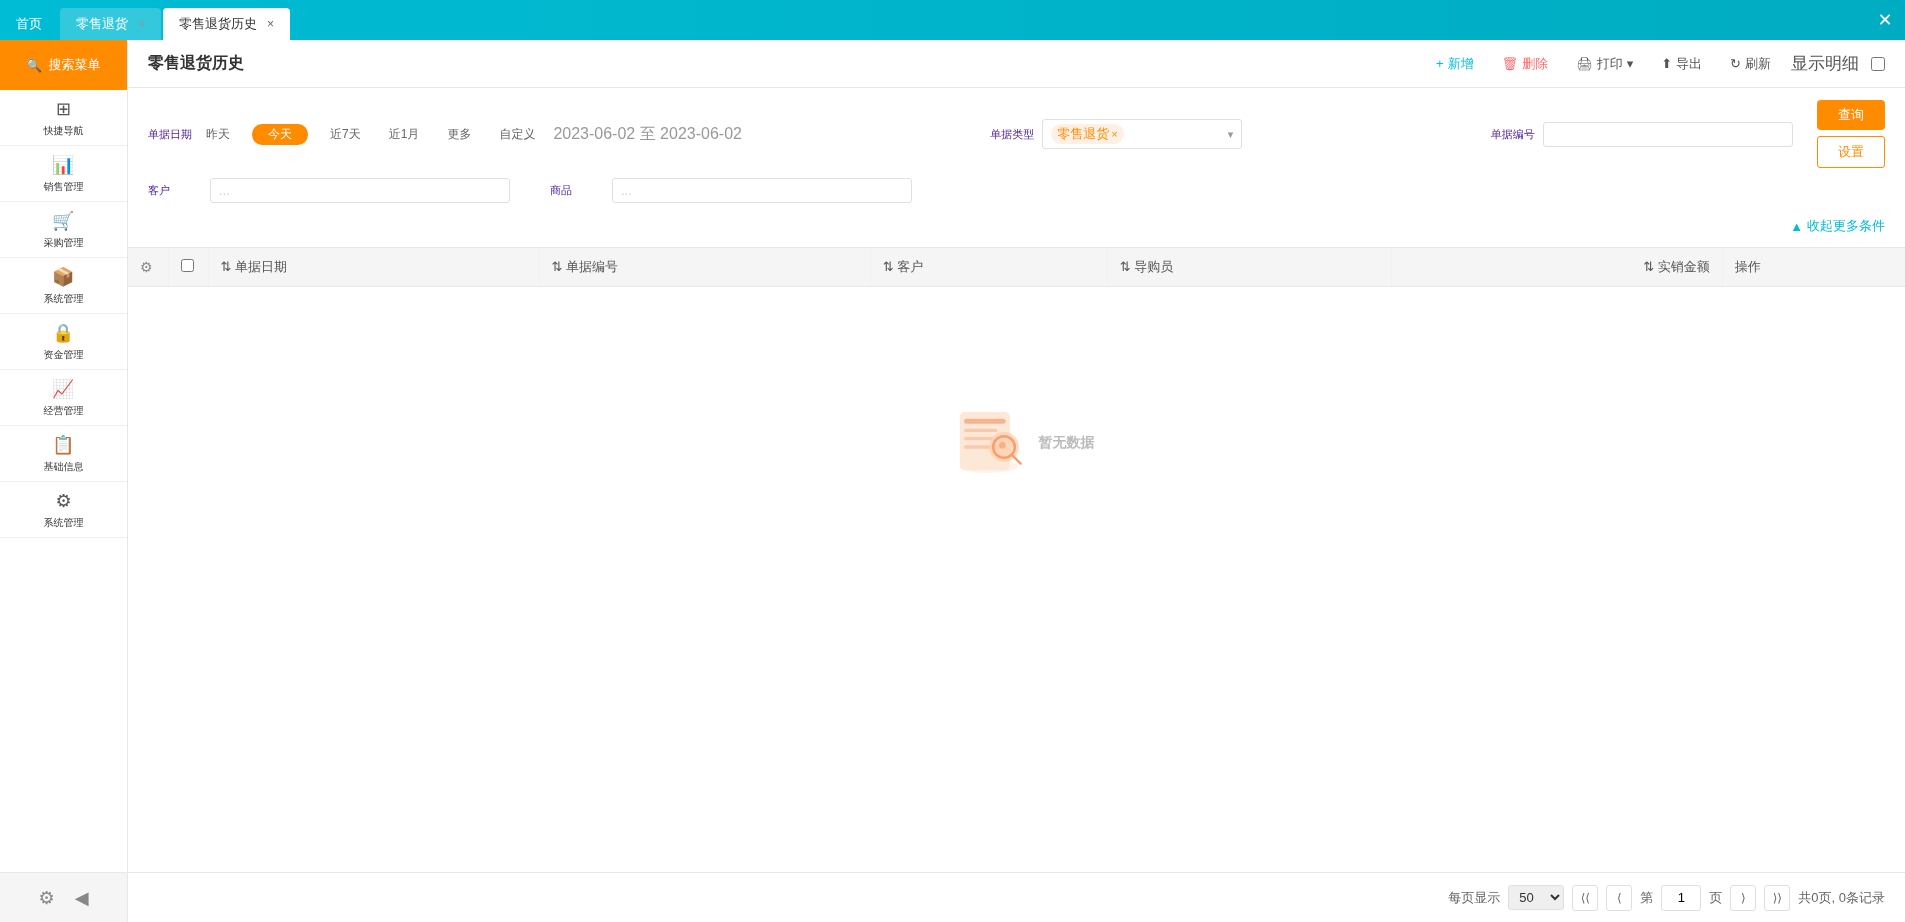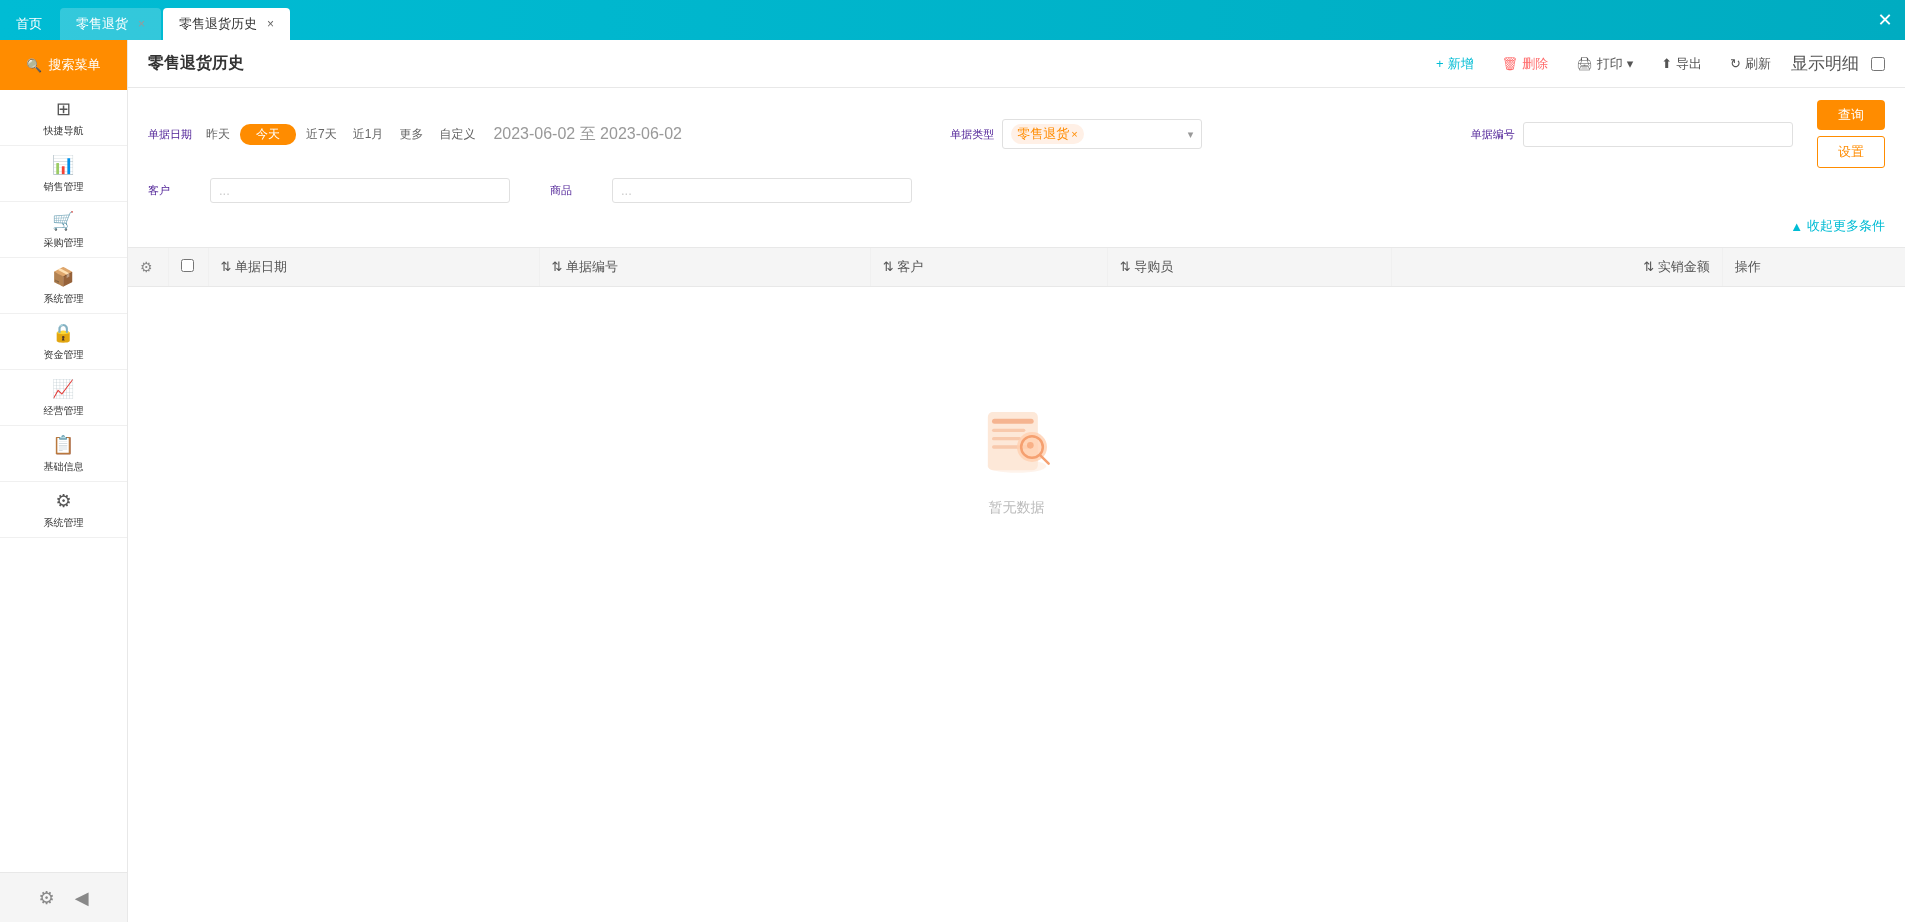--- a/index.html
+++ b/index.html
@@ -38,21 +38,21 @@
     .action-btn { display: flex; align-items: center; gap: 4px; color: #555; cursor: pointer; font-size: 13px; padding: 4px 8px; border-radius: 3px; }
     .btn-new { color: #00bcd4; }
     .btn-delete { color: #ff6b6b; }
     .show-detail-label { font-size: 17px; color: #555; }
     .checkbox-show { width: 14px; height: 14px; border: 1px solid #ccc; cursor: pointer; }
 
     
     .filter-area { background: #fff; padding: 12px 20px 8px; border-bottom: 1px solid #e8e8e8; flex-shrink: 0; }
     .filter-row { display: flex; align-items: center; gap: 8px; margin-bottom: 10px; }
     .filter-label { color: #4c1d95; font-size: 11px; flex-shrink: 0; white-space: nowrap; }
-    .date-filter-group { display: flex; align-items: flex-start; gap: 4px; flex-wrap: nowrap; }
+    .date-filter-group { display: flex; align-items: flex-start; gap: 16px; flex-wrap: nowrap; }
     .date-btn { padding: 2px 6px; font-size: 12px; color: #666; cursor: pointer; border-radius: 3px; }
     .date-btn.active { background: #ff8c00; color: #fff; border-radius: 10px; padding: 2px 16px; }
     .date-range { font-size: 16px; color: #999; margin-left: 4px; }
     .filter-input-box { border: 1px solid #e0e0e0; border-radius: 3px; padding: 4px 8px; font-size: 13px; color: #ccc; min-width: 300px; cursor: pointer; display: flex; align-items: center; justify-content: space-between; }
     .filter-input-box .ellipsis { color: #ccc; }
     .type-select-box { border: 1px solid #e0e0e0; border-radius: 3px; padding: 4px 8px; font-size: 13px; display: flex; align-items: center; gap: 4px; min-width: 200px; cursor: pointer; position: relative; }
     .type-tag { background: #fff0e6; color: #ff8c00; padding: 1px 6px; border-radius: 10px; font-size: 12px; display: flex; align-items: center; gap: 2px; }
     .type-tag-close { color: #ff8c00; cursor: pointer; font-size: 11px; }
     .dropdown-arrow { margin-left: auto; color: #999; font-size: 11px; }
     .voucher-input { border: 1px solid #e0e0e0; border-radius: 3px; padding: 4px 8px; font-size: 13px; color: #999; flex: 1; max-width: 400px; }
@@ -71,21 +71,21 @@
     .table-area { flex: 1; overflow: auto; background: #fff; margin: 0; }
     .data-table { width: 100%; border-collapse: collapse; }
     .data-table th { background: #f5f5f5; border-bottom: 1px solid #e8e8e8; border-right: 1px solid #f0f0f0; padding: 10px 12px; text-align: left; font-weight: normal; color: #555; font-size: 13px; white-space: nowrap; }
     .data-table th:last-child { border-right: none; }
     .data-table td { padding: 10px 12px; border-bottom: 1px solid #f5f5f5; font-size: 13px; }
     .th-settings { width: 40px; text-align: center; }
     .th-checkbox { width: 40px; text-align: center; }
     .settings-icon { font-size: 14px; color: #888; cursor: pointer; }
 
     
-    .empty-state { display: flex; flex-direction: column; align-items: center; justify-content: center; padding: 100px 0 60px; }
+    .empty-state { display: flex; flex-direction: row; align-items: center; justify-content: center; padding: 100px 0 60px; font-weight: bold; }
     .empty-icon { width: 100px; height: 100px; margin-bottom: 12px; }
     .empty-text { color: #bbb; font-size: 14px; }
 
     
     .pagination { height: 50px; background: #fff; border-top: 1px solid #e8e8e8; display: flex; align-items: center; justify-content: flex-end; padding: 0 20px; gap: 8px; flex-shrink: 0; }
     .page-size-label { color: #666; font-size: 13px; }
     .page-size-select { border: 1px solid #e0e0e0; border-radius: 3px; padding: 3px 6px; font-size: 13px; color: #333; }
     .page-nav-btn { border: 1px solid #e0e0e0; border-radius: 3px; width: 26px; height: 26px; display: flex; align-items: center; justify-content: center; cursor: pointer; color: #666; font-size: 12px; background: #fff; }
     .page-input { border: 1px solid #e0e0e0; border-radius: 3px; width: 40px; height: 26px; text-align: center; font-size: 13px; }
     .page-info { color: #666; font-size: 13px; }
@@ -290,14 +290,30 @@
                   <circle cx="76" cy="70" r="4" fill="#f5a070" opacity="0.7"></circle>
                 </svg>
                 <span class="empty-text">暂无数据</span>
               </div>
             </td>
           </tr>
         </tbody>
       </table>
     </div>
 
+    <div class="pagination">
+      <span class="page-size-label">每页显示</span>
+      <select class="page-size-select">
+        <option>50</option>
+        <option>100</option>
+        <option>200</option>
+      </select>
+      <div class="page-nav-btn">⟨⟨</div>
+      <div class="page-nav-btn">⟨</div>
+      <span class="page-label">第</span>
+      <input type="text" class="page-input" value="1" style="">
+      <span class="page-label">页</span>
+      <div class="page-nav-btn">⟩</div>
+      <div class="page-nav-btn">⟩⟩</div>
+      <span class="page-info">共0页, 0条记录</span>
+    </div>
   </div>
 </div>
 
 </body></html>

